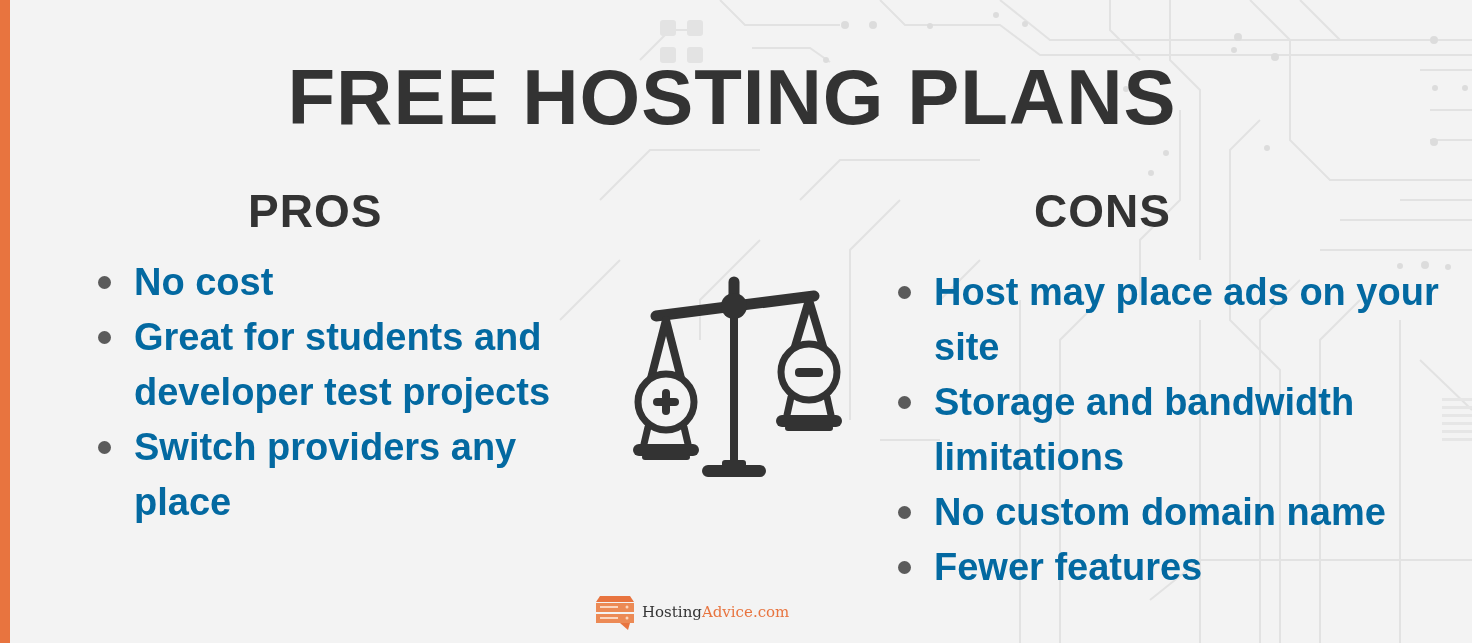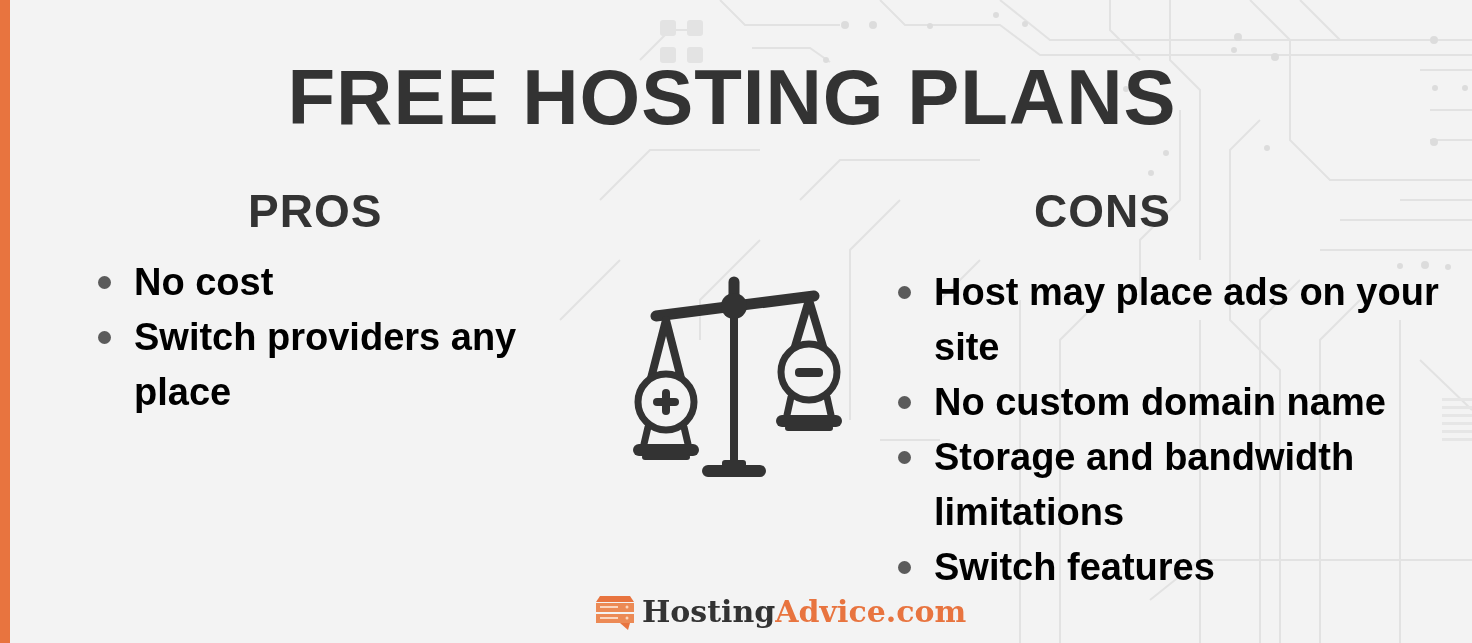--- a/index.html
+++ b/index.html
@@ -16,33 +16,33 @@
     margin-left:-4px;
   }
   .col-head {
     position:absolute; font-size:46px; font-weight:700; color:#333333; line-height:70px; letter-spacing:1px;
   }
   .pros-head { left:248px; top:176px; }
   .cons-head { left:1034px; top:176px; }
   .list { position:absolute; margin:0; padding:0; list-style:none; }
   .list li {
     position:relative; padding-left:38px;
-    font-size:38px; font-weight:700; color:#000000; line-height:55px;
+    font-size:38px; font-weight:700; color:#0369a1; line-height:55px;
   }
   .list li .bullet {
     position:absolute; left:2px; top:21px; width:13px; height:13px; border-radius:50%; background:#5b5b5b;
   }
   .pros-list { left:96px; top:255px; width:520px; }
   .cons-list { left:896px; top:265px; width:560px; }
   .scale-icon { position:absolute; left:628px; top:272px; width:216px; height:212px; }
   .logo { position:absolute; left:594px; top:594px; height:36px; display:flex; align-items:center; }
   .logo-icon { width:42px; height:36px; }
   .logo-text {
     margin-left:6px; font-family:"DejaVu Serif", "Liberation Serif", serif;
-    font-size:30px; font-weight:700; line-height:36px;
+    font-size:15px; font-weight:400; line-height:36px;
   }
   .logo-text .dark { color:#333333; }
   .logo-text .orange { color:#e8743f; }
 </style>
 </head>
 <body>
 
 <div class="accent-bar"></div>
 
 <svg class="bg-circuit" viewBox="0 0 1472 643" xmlns="http://www.w3.org/2000/svg">
@@ -118,28 +118,29 @@
   </g>
 </svg>
 
 <h1 class="title" style="margin-top:0;margin-bottom:0;">FREE HOSTING PLANS</h1>
 
 <div class="col-head pros-head">PROS</div>
 <div class="col-head cons-head">CONS</div>
 
 <ul class="list pros-list">
   <li><span class="bullet"></span><span>No cost</span></li>
+  <li><span class="bullet"></span><span>Great for students and developer test projects</span></li>
   <li><span class="bullet"></span><span>Switch providers any place</span></li>
 </ul>
 
 <ul class="list cons-list">
   <li><span class="bullet"></span><span>Host may place ads on your site</span></li>
+  <li><span class="bullet"></span><span>Storage and bandwidth limitations</span></li>
   <li><span class="bullet"></span><span>No custom domain name</span></li>
-  <li><span class="bullet"></span><span>Storage and bandwidth limitations</span></li>
-  <li><span class="bullet"></span><span>Switch features</span></li>
+  <li><span class="bullet"></span><span>Fewer features</span></li>
 </ul>
 
 <svg class="scale-icon" viewBox="0 0 216 212" xmlns="http://www.w3.org/2000/svg">
   <g fill="none" stroke="#333333" stroke-linecap="round" stroke-linejoin="round">
 
     <line x1="28" y1="44" x2="186" y2="24" stroke-width="11"></line>
 
     <line x1="106" y1="10" x2="106" y2="30" stroke-width="11"></line>
 
     <line x1="106" y1="30" x2="106" y2="195" stroke-width="8"></line>

